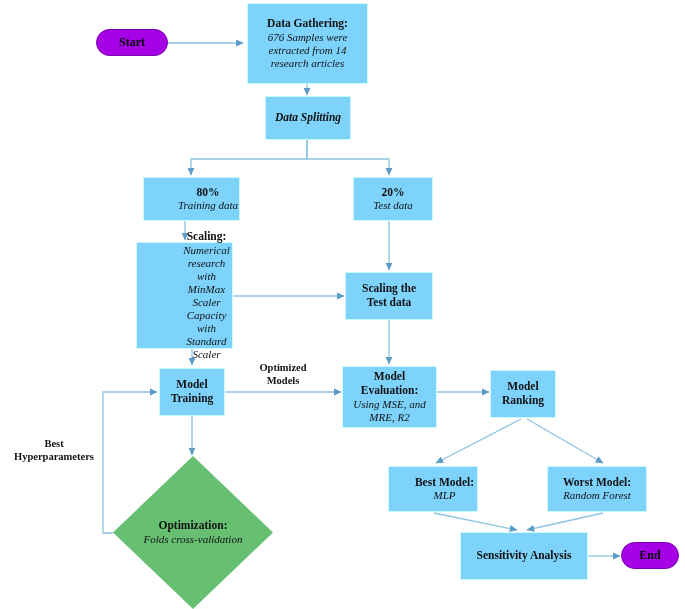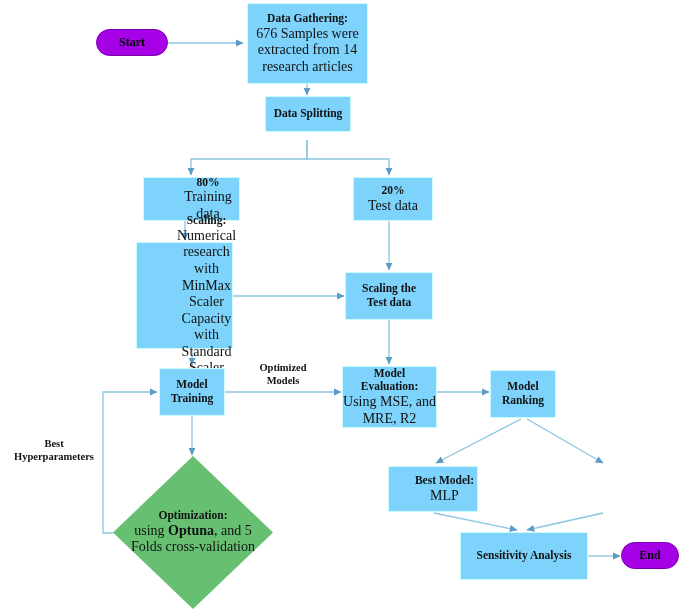--- a/index.html
+++ b/index.html
@@ -68,21 +68,22 @@
     z-index: 2;
     width: 78%;
   }
   .ttl {
     font-weight: bold;
     font-size: 11.5px;
     white-space: nowrap;
   }
   .sub {
     font-weight: normal;
-    font-size: 14px;
+    font-size: 11px;
+    font-style: italic;
   }
   .edge-label {
     position: absolute;
     font-size: 10.5px;
     font-weight: bold;
     color: #111111;
     text-align: center;
     line-height: 1.2;
   }
 </style>
@@ -141,21 +142,21 @@
     <div class="ttl">Start</div>
   </div>
 
   <div class="node proc" style="left:247px; top:3px; width:121px; height:81px;">
     <div class="ttl">Data Gathering:</div>
     <div class="sub">676 Samples were</div>
     <div class="sub">extracted from 14</div>
     <div class="sub">research articles</div>
   </div>
 
-  <div class="node proc" style="left:265px; top:96px; width:86px; height:36px;">
+  <div class="node proc" style="left:265px; top:96px; width:86px; height:44px;font-style:italic;">
     <div class="ttl">Data Splitting</div>
   </div>
 
   <div class="node proc" style="left:143px; top:177px; width:97px; height:44px;padding-left:33px;">
     <div class="ttl">80%</div>
     <div class="sub">Training data</div>
   </div>
 
   <div class="node proc" style="left:353px; top:177px; width:80px; height:44px;">
     <div class="ttl">20%</div>
@@ -191,34 +192,37 @@
   <div class="node proc" style="left:490px; top:370px; width:66px; height:48px;">
     <div class="ttl">Model</div>
     <div class="ttl">Ranking</div>
   </div>
 
   <div class="node proc" style="left:388px; top:466px; width:90px; height:46px;padding-left:23px;">
     <div class="ttl">Best Model:</div>
     <div class="sub">MLP</div>
   </div>
 
+  <div class="node proc" style="left:547px; top:466px; width:100px; height:46px;">
+    <div class="ttl">Worst Model:</div>
+    <div class="sub">Random Forest</div>
+  </div>
 
   <div class="node proc" style="left:460px; top:532px; width:128px; height:48px;">
     <div class="ttl">Sensitivity Analysis</div>
   </div>
 
   <div class="node term" style="left:621px; top:542px; width:58px; height:27px;">
     <div class="ttl">End</div>
   </div>
 
   <div class="node decision" style="left:113px; top:456px; width:160px; height:153px;">
     <div class="diamond-shape"></div>
     <div class="txtwrap">
       <div class="ttl">Optimization:</div>
-      <div class="sub"><span>using </span><b>Optuna</b><span>, and 5</span></div>
       <div class="sub">Folds cross-validation</div>
     </div>
   </div>
 
   <div class="edge-label" style="left:237px; top:362px; width:92px;">
     <div>Optimized</div>
     <div>Models</div>
   </div>
 
   <div class="edge-label" style="left:6px; top:438px; width:96px;">

